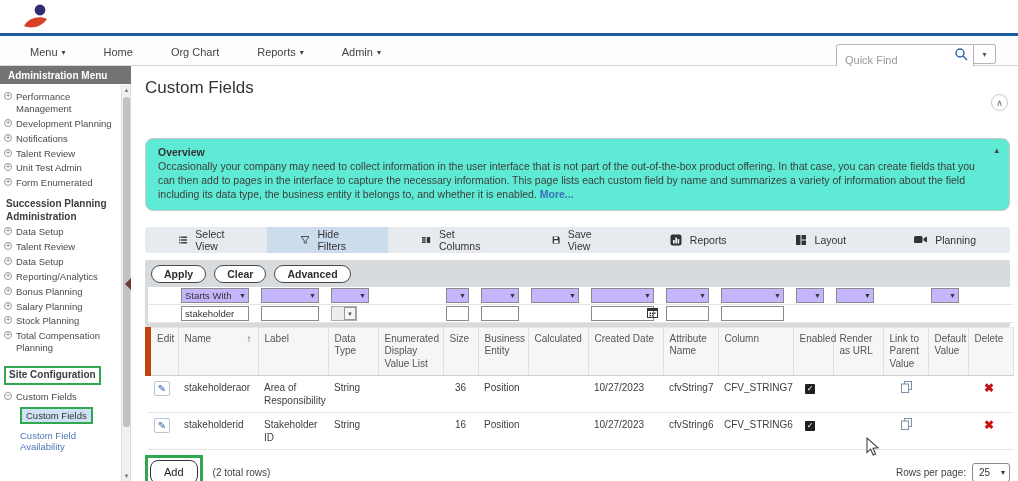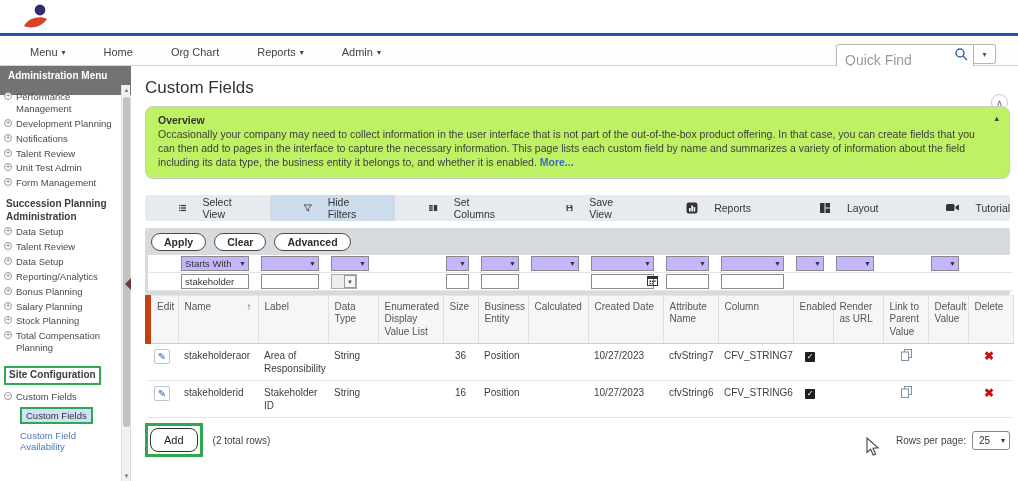--- a/index.html
+++ b/index.html
@@ -9,55 +9,55 @@
 
   
   .topbar { position:absolute; left:0; top:0; width:1018px; height:36px; background:#fff; border-bottom:3px solid #1b5a9e; }
   .logo { position:absolute; left:22px; top:4px; width:30px; height:28px; }
 
   
   .navbar { position:absolute; left:0; top:39px; width:1018px; height:27px; background:#fdfdfd; border-bottom:1px solid #d6d6d6; display:flex; align-items:center; padding-left:30px; }
   .nav-item { font-size:11px; color:#444; margin-right:38px; display:flex; align-items:center; gap:4px; cursor:pointer; white-space:nowrap; }
   .nav-caret { font-size:8px; color:#444; }
   .quickfind { position:absolute; right:22px; top:5px; display:flex; height:20px; }
-  .qf-input { width:138px; height:32px; border:1px solid #b5b5b5; border-radius:3px 0 0 3px; font-size:14px; padding:0 22px 0 8px; color:#444; font-family:"Liberation Sans", sans-serif; }
+  .qf-input { width:138px; height:32px; border:1px solid #b5b5b5; border-radius:3px 0 0 3px; font-size:11px; padding:0 22px 0 8px; color:#444; font-family:"Liberation Sans", sans-serif; }
   .qf-input::placeholder { color:#9a9a9a; }
   .qf-search { position:absolute; right:28px; top:3px; width:14px; height:14px; }
   .qf-drop { width:22px; height:20px; border:1px solid #b5b5b5; border-left:none; border-radius:0 3px 3px 0; background:#fff; font-size:8px; color:#555; display:flex; align-items:center; justify-content:center; cursor:pointer; }
 
   
   .sidebar { position:absolute; left:0; top:66px; width:131px; bottom:0; background:#fff; border-right:1px solid #d9d9d9; }
-  .sb-header { width:131px; height:29px; background:#737373; color:#fff; font-size:10px; font-weight:bold; line-height:19px; padding-left:8px; }
+  .sb-header { width:131px; height:18px; background:#737373; color:#fff; font-size:10px; font-weight:bold; line-height:19px; padding-left:8px; }
   .sb-scroll { position:absolute; left:0; top:19px; right:9px; bottom:0; overflow:hidden; padding:3px 2px 0 4px; }
   .sb-item { display:flex; align-items:flex-start; gap:4px; margin:3px 0; cursor:pointer; }
   .pm { flex:0 0 auto; width:8px; height:8px; border:1px solid #999; border-radius:50%; font-size:7px; line-height:6px; text-align:center; color:#666; margin-top:1px; background:#fff; }
   .sb-label { font-size:9.5px; color:#4a4a4a; line-height:1.25; }
   .sb-sec { font-size:10px; font-weight:bold; color:#3c3c3c; line-height:1.25; margin:9px 0 3px 2px; }
   .sb-sec.boxed { display:inline-block; border:2px solid #2fa84f; padding:1px 3px; margin-left:0; }
   .sb-sub { margin-left:16px; font-size:9.5px; margin-top:4px; margin-bottom:4px; cursor:pointer; }
   .sb-sub.link { color:#4978b8; }
   .sb-sub.sel { display:inline-block; background:#cfe2f5; color:#333; border:2px solid #2fa84f; padding:1px 4px; margin-top:2px; margin-bottom:2px; }
   .sb-scrollbar { position:absolute; right:0; top:19px; width:9px; bottom:0; background:#f1f1f1; border-left:1px solid #e0e0e0; }
   .sb-arrow { position:absolute; left:0; width:9px; height:10px; font-size:6px; color:#777; text-align:center; line-height:10px; cursor:pointer; }
   .sb-thumb { position:absolute; left:1px; width:7px; top:12px; height:330px; background:#c2c2c2; border-radius:3px; cursor:pointer; }
   .sb-collapse { position:absolute; right:-1px; top:212px; width:0; height:0; border-top:6px solid transparent; border-bottom:6px solid transparent; border-right:6px solid #6d3a3a; cursor:pointer; }
 
   
   .main { position:absolute; left:131px; top:66px; right:0; bottom:0; background:#fff; padding:0 8px 0 14px; }
   .page-title { margin-top:12px; font-size:17px; color:#333; }
   .collapse-circle { position:absolute; right:10px; top:28px; width:17px; height:17px; border:1px solid #c9c9c9; border-radius:50%; font-size:9px; color:#666; display:flex; align-items:center; justify-content:center; background:#fff; cursor:pointer; }
 
-  .overview { position:relative; margin-top:8px; border:1px solid #c9c9c9; border-radius:8px; background:#bef264; padding:7px 30px 8px 12px; }
+  .overview { position:relative; margin-top:40px; border:1px solid #c9c9c9; border-radius:8px; background:#5eead4; padding:7px 30px 8px 12px; }
   .ov-title { font-size:10.5px; font-weight:bold; color:#333; }
   .ov-body { font-size:10.5px; color:#3d3d3d; line-height:1.35; margin-top:1px; }
   .ov-more { color:#3b6fb8; font-weight:bold; cursor:pointer; }
   .ov-collapse { position:absolute; right:10px; top:6px; font-size:9px; color:#444; cursor:pointer; }
 
   .toolbar { margin-top:16px; height:26px; background:#e7ebef; border-radius:3px; display:flex; align-items:stretch; }
-  .tb-btn { display:flex; align-items:center; gap:16px; font-size:10.5px; color:#333; padding:0 34px; cursor:pointer; }
+  .tb-btn { display:flex; align-items:center; gap:8px; font-size:10.5px; color:#333; padding:0 34px; cursor:pointer; }
   .tb-btn.active { background:#cddcec; }
   .tb-btn svg { display:block; }
 
   .filterblock { margin-top:7px; background:#d8dbde; border-radius:2px; padding:5px 3px 4px 3px; }
   .pills { display:flex; gap:8px; margin-left:3px; margin-bottom:4px; }
   .pill { background:#fff; border:1.5px solid #4a4a4a; border-radius:10px; font-size:10.5px; font-weight:bold; color:#2e2e2e; padding:2px 12px; cursor:pointer; }
 
   table.grid { border-collapse:collapse; table-layout:fixed; width:865px; }
   .ftr td { padding:1px 3px; vertical-align:middle; }
   .fsel { position:relative; background:#c4b5fd; border:1px solid #8a8a8a; height:15px; width:calc(100% - 6px); cursor:pointer; }
@@ -150,21 +150,21 @@
       <div class="sb-item">
           <span class="pm">+</span>
           <span class="sb-label">Talent Review</span>
         </div>
       <div class="sb-item">
           <span class="pm">+</span>
           <span class="sb-label">Unit Test Admin</span>
         </div>
       <div class="sb-item">
           <span class="pm">+</span>
-          <span class="sb-label">Form Management</span>
+          <span class="sb-label">Form Enumerated</span>
         </div>
       <div class="sb-sec">Succession Planning Administration</div>
       <div class="sb-item">
           <span class="pm">+</span>
           <span class="sb-label">Data Setup</span>
         </div>
       <div class="sb-item">
           <span class="pm">+</span>
           <span class="sb-label">Talent Review</span>
         </div>
@@ -274,21 +274,21 @@
             <rect x="6.5" y="1" width="4.5" height="4.5" fill="#333"></rect>
             <rect x="6.5" y="6.5" width="4.5" height="4.5" fill="#333"></rect>
           </svg>
         <span>Layout</span>
       </div>
       <div class="tb-btn">
         <svg width="13" height="11" viewBox="0 0 13 11">
             <rect x="0" y="2" width="8.5" height="7" rx="1.5" fill="#333"></rect>
             <path d="M9.5 4.5 L13 2.5 L13 8.5 L9.5 6.5 Z" fill="#333"></path>
           </svg>
-        <span>Tutorial</span>
+        <span>Planning</span>
       </div>
     </div>
 
     <div class="filterblock">
       <div class="pills">
         <button class="pill">Apply</button>
         <button class="pill">Clear</button>
         <button class="pill">Advanced</button>
       </div>
       <table class="grid">

